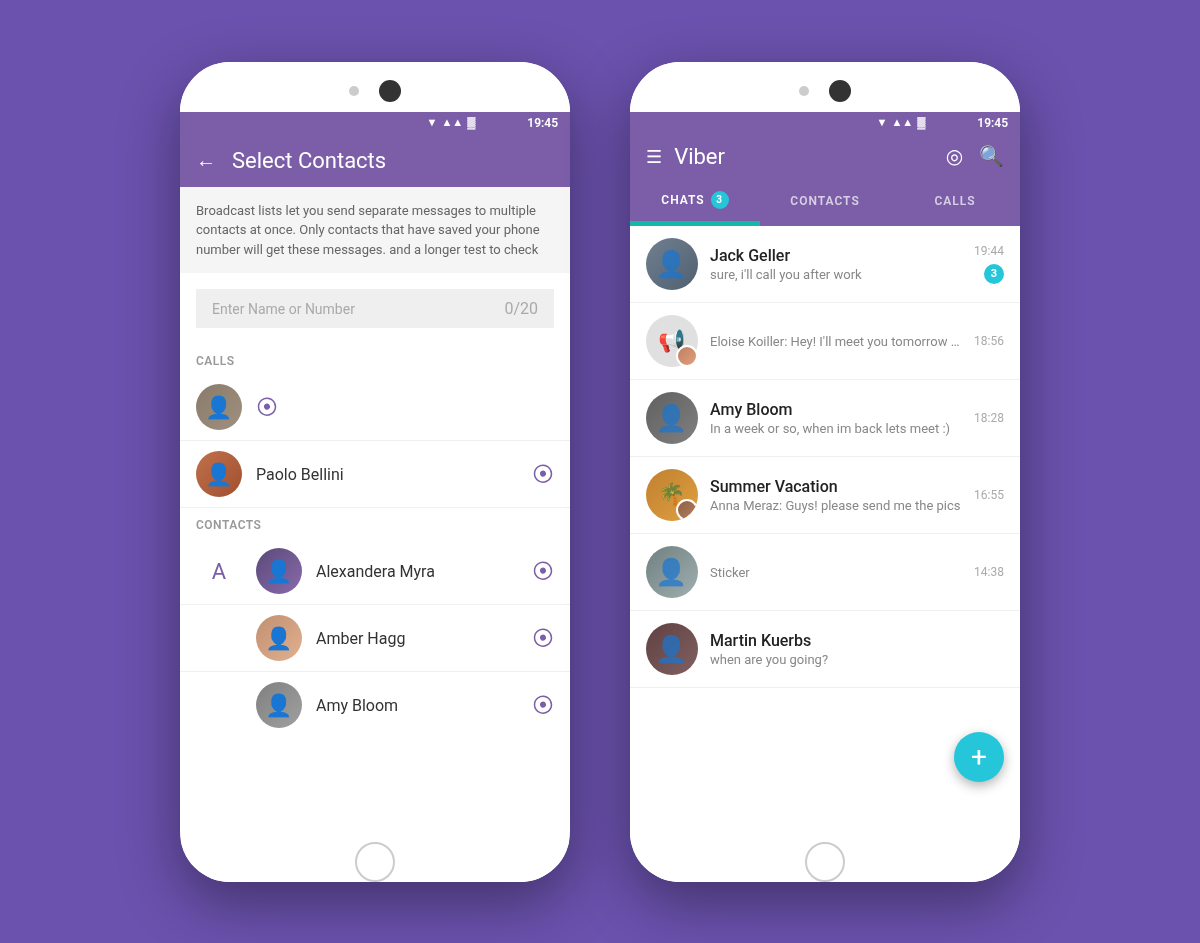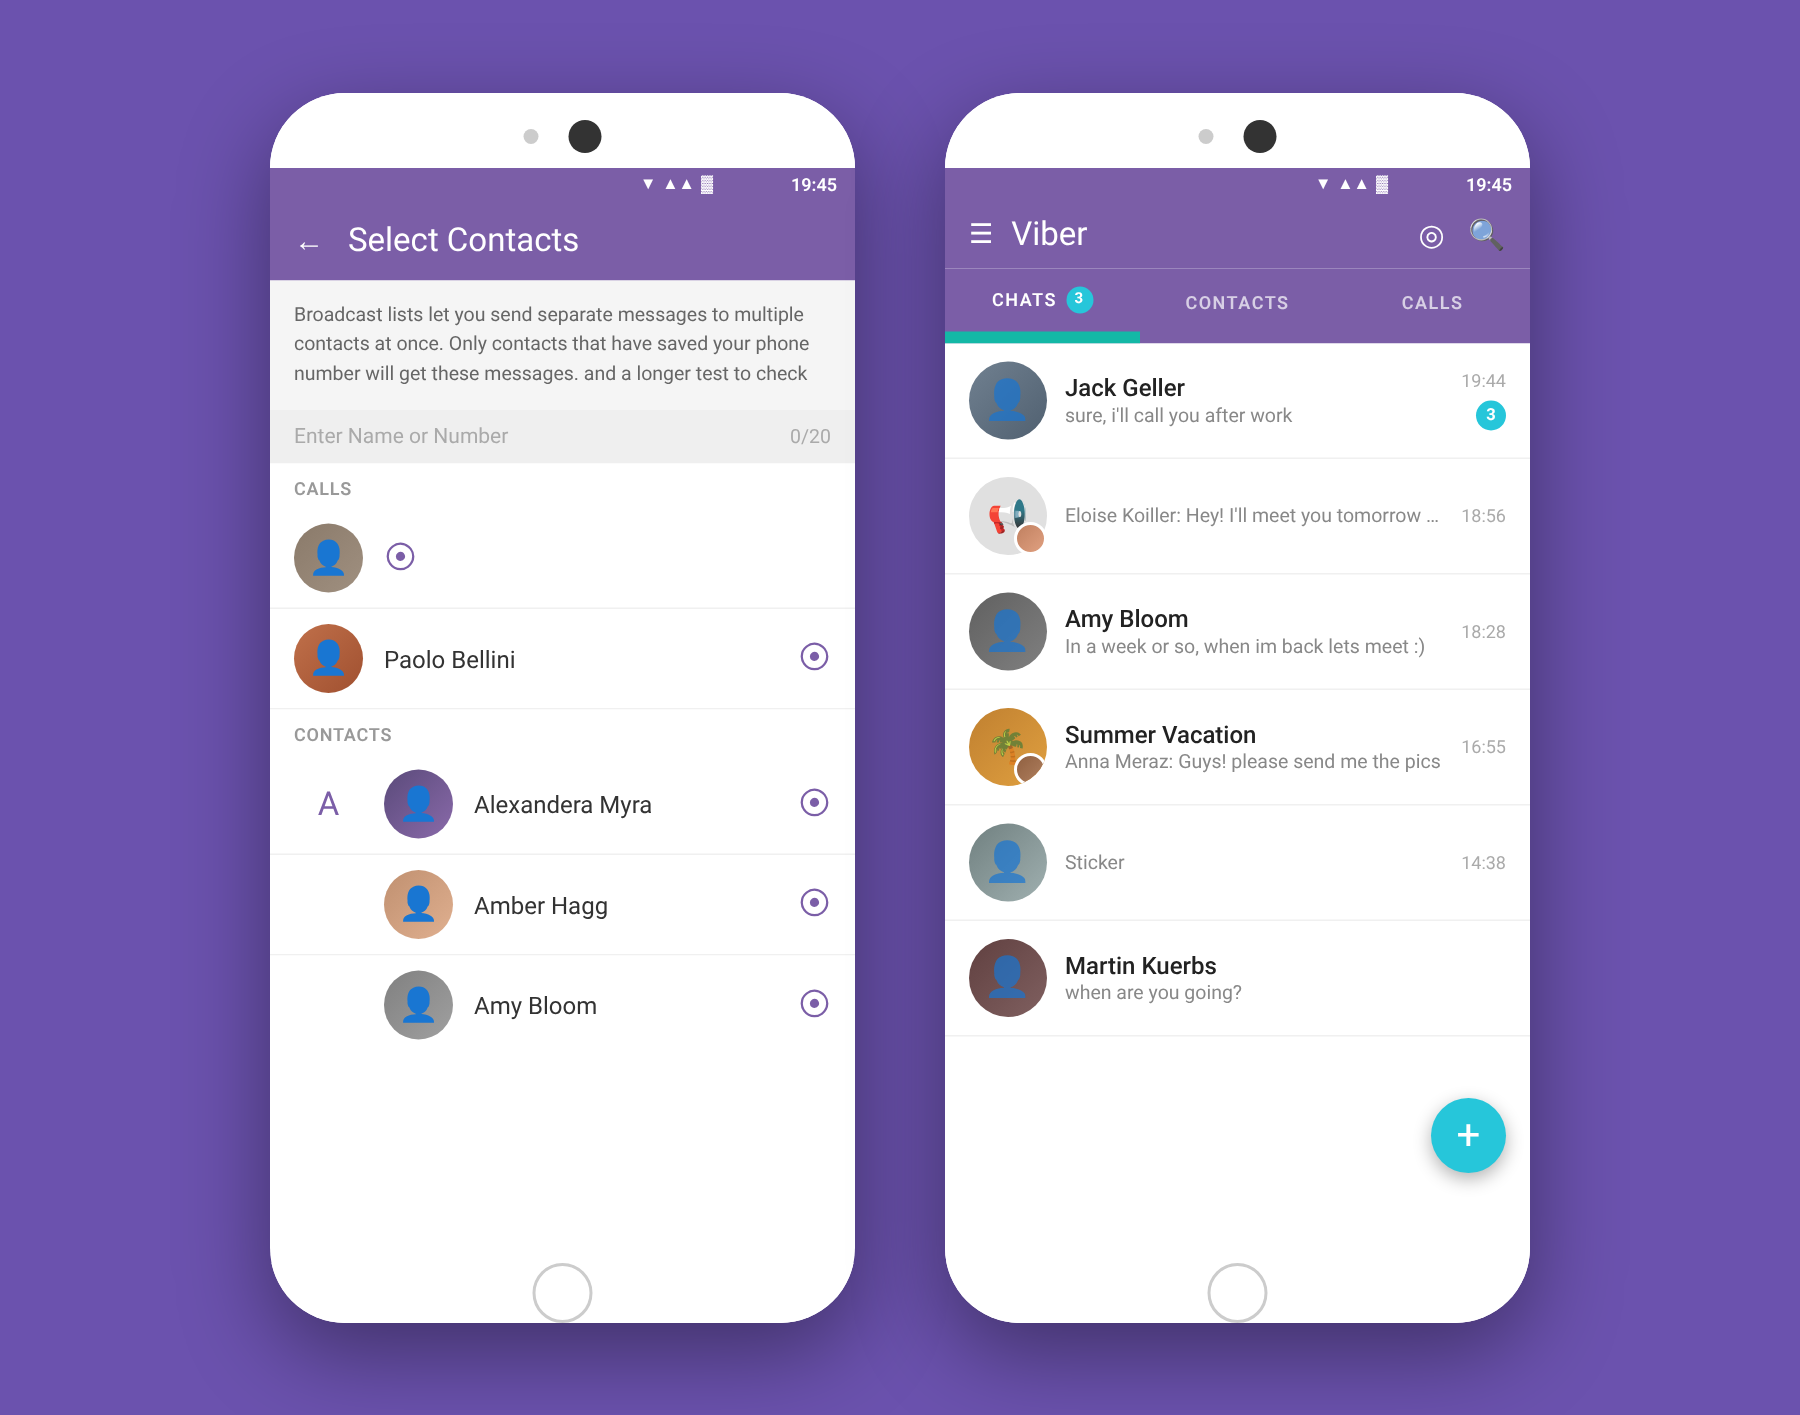--- a/index.html
+++ b/index.html
@@ -116,34 +116,34 @@
       background: #f5f5f5;
       padding: 14px 16px;
       font-size: 13px;
       color: #666;
       line-height: 1.5;
       flex-shrink: 0;
     }
 
     .search-bar {
       background: #efefef;
-      margin: 0;
+      margin: 16px;
       padding: 10px 16px;
       display: flex;
       align-items: center;
       justify-content: space-between;
       flex-shrink: 0;
     }
     .search-placeholder {
       color: #aaa;
       font-size: 14px;
     }
     .search-count {
       color: #aaa;
-      font-size: 13px;
+      font-size: 16px;
     }
 
     .section-label {
       padding: 10px 16px 6px;
       font-size: 12px;
       color: #999;
       font-weight: 600;
       letter-spacing: 0.5px;
       background: #fff;
     }
@@ -250,21 +250,21 @@
       color: rgba(255,255,255,0.7);
       cursor: pointer;
       border-bottom: 3px solid transparent;
       display: flex;
       align-items: center;
       justify-content: center;
       gap: 6px;
     }
     .tab.active {
       color: #fff;
-      border-bottom: 8px solid #14b8a6;
+      border-bottom: 5px solid #14b8a6;
     }
     .tab-badge {
       background: #26c6da;
       color: #fff;
       font-size: 10px;
       font-weight: bold;
       border-radius: 50%;
       width: 18px;
       height: 18px;
       display: flex;

